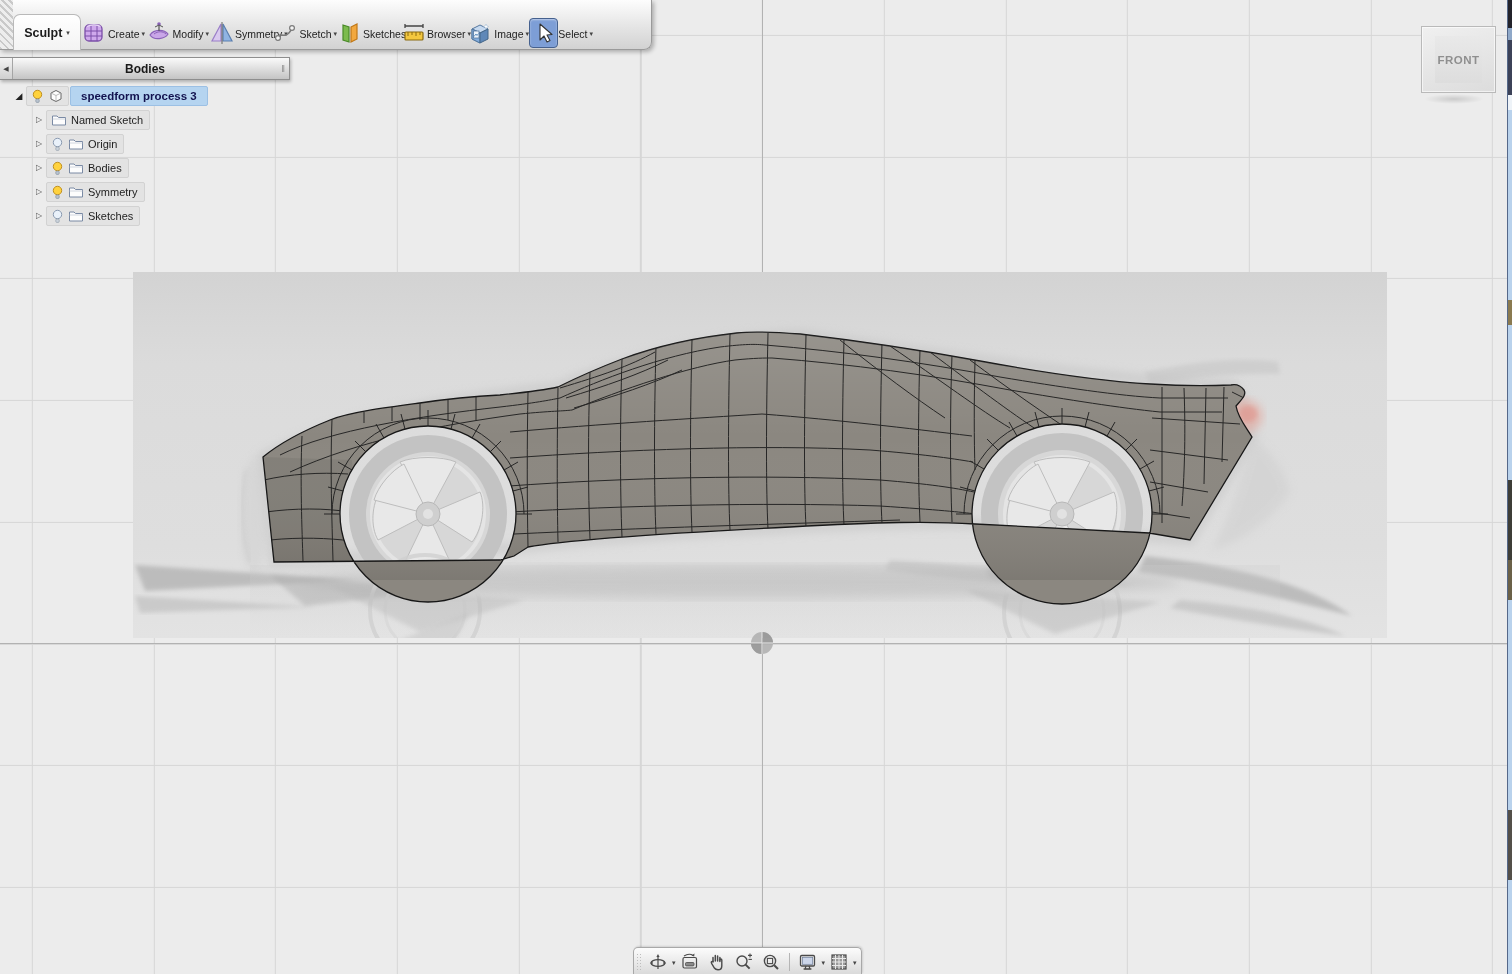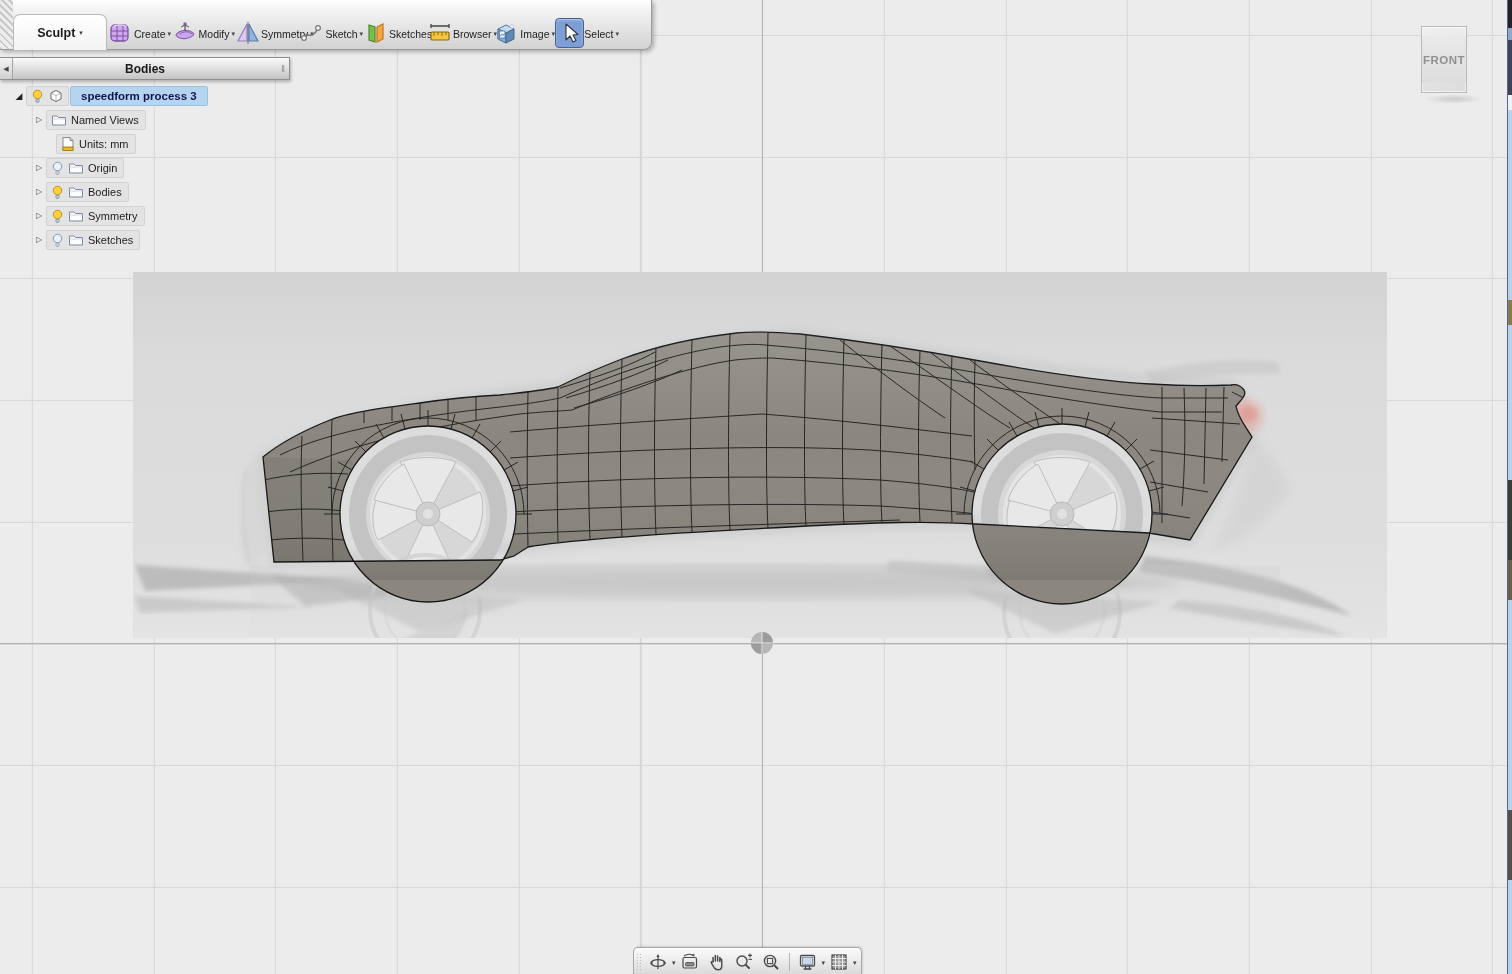--- a/index.html
+++ b/index.html
@@ -17,21 +17,21 @@
   svg.scene { position:absolute; left:0; top:0; }
 
   
   .toolbar { position:absolute; left:0; top:0; width:652px; height:50px;
     background:linear-gradient(#fdfdfd,#e9e9e9 45%,#d2d2d2);
     border-bottom:1px solid #9a9a9a; border-right:1px solid #9a9a9a;
     border-radius:0 0 8px 0; box-shadow:2px 2px 4px rgba(0,0,0,.28);
     display:flex; align-items:stretch; }
   .tb-grip { width:13px; height:100%;
     background:repeating-linear-gradient(45deg,#c9c9c9 0 2px,#ededed 2px 5px); border-radius:0 0 0 0; }
-  .tb-tab { width:94px; margin-top:14px; height:36px; background:linear-gradient(#ffffff,#f3f3f3);
+  .tb-tab { width:68px; margin-top:14px; height:36px; background:linear-gradient(#ffffff,#f3f3f3);
     border:1px solid #b9b9b9; border-bottom:none; border-radius:7px 7px 0 0;
     display:flex; align-items:center; justify-content:center; gap:4px; cursor:default; }
   .tb-tab .lbl { font-size:12.5px; font-weight:bold; color:#1c1c1c; }
   .tb-btns { display:flex; flex:1; }
   .tb-btn { width:64px; display:flex; align-items:center; padding-top:17px; cursor:default; }
   .tb-ic { width:30px; height:30px; display:flex; align-items:center; justify-content:center; border-radius:4px; }
   .tb-ic.active { background:#7d9ed6; border:1px solid #46618e; box-shadow:inset 0 1px 2px rgba(255,255,255,.5); }
   .tb-lbl { margin-top:1px; font-size:10.5px; color:#222; display:flex; align-items:center; gap:2px; white-space:nowrap; }
   .dd { font-size:7px; color:#444; line-height:1; }
 
@@ -50,23 +50,23 @@
   .disc.exp { font-size:9px; color:#222; }
   .pill { background:#e3e3e3; border:1px solid #d2d2d2; border-radius:2px;
     display:flex; align-items:center; gap:4px; padding:2px 6px 2px 4px; height:20px; }
   .pill.icons-only { padding-right:4px; }
   .sel-label { background:#b5d4f0; border:1px solid #9cc0e4; border-radius:2px; height:20px;
     display:flex; align-items:center; padding:0 10px; font-size:11.5px; font-weight:bold; color:#13134f;
     margin-left:1px;text-align:right; }
   .tlabel { font-size:11px; color:#1e1e1e; white-space:nowrap; }
 
   
-  .viewcube { position:absolute; left:1421px; top:26px; width:46px; height:67px;
+  .viewcube { position:absolute; left:1421px; top:26px; width:75px; height:67px;
     background:linear-gradient(160deg,#f0f0f0,#dcdcdc); border:1px solid #b9b9b9;
-    box-shadow:inset 0 0 0 1px rgba(255,255,255,.6); display:flex; align-items:center; justify-content:flex-start; }
+    box-shadow:inset 0 0 0 1px rgba(255,255,255,.6); display:flex; align-items:center; justify-content:center; }
   .viewcube .face { width:47px; height:47px; background:linear-gradient(#e9e9e9,#dddddd);
     display:flex; align-items:center; justify-content:center;
     font-size:11.5px; font-weight:bold; letter-spacing:.5px; color:#8f8f8f; }
   .vc-shadow { position:absolute; left:1424px; top:94px; width:60px; height:10px;
     background:radial-gradient(ellipse at center, rgba(0,0,0,.14), transparent 70%); }
 
   
   .navbar { position:absolute; left:633px; bottom:0; height:27px; width:229px;
     background:linear-gradient(#fcfcfc,#dadada); border:1px solid #a8a8a8; border-bottom:none;
     border-radius:5px 5px 0 0; display:flex; align-items:center; padding:2px 4px 0 2px; gap:1px;
@@ -429,35 +429,24 @@
     <span class="sel-label">speedform process 3</span>
   </div>
 
   <div class="trow" style="padding-left:32px">
     <span class="disc">▷</span>
     <span class="pill">
       <svg width="16" height="14" viewBox="0 0 16 14">
         <path d="M1.5,3 L6,3 L7.5,4.5 L14.5,4.5 L14.5,12 L1.5,12 Z" fill="#fdfdfd" stroke="#7a8aa4" stroke-width="1"></path>
         <path d="M1.5,6 H14.5" stroke="#c6cdd8" stroke-width="0.8"></path>
       </svg>
-      <span class="tlabel">Named Views</span>
-    </span>
-  </div>
-
-  <div class="trow" style="padding-left:56px">
-    <span class="pill">
-      <svg width="14" height="16" viewBox="0 0 14 16">
-        <path d="M2,1.5 L9,1.5 L12,4.5 L12,14.5 L2,14.5 Z" fill="#fdfdfd" stroke="#8a8a8a" stroke-width="1"></path>
-        <path d="M9,1.5 L9,4.5 L12,4.5" fill="none" stroke="#8a8a8a" stroke-width="1"></path>
-        <rect x="2" y="11" width="10" height="3.5" fill="#f0c030" stroke="#a07810" stroke-width="0.8"></rect>
-        <path d="M4,11 v1.6 M6,11 v1.2 M8,11 v1.6 M10,11 v1.2" stroke="#a07810" stroke-width="0.7"></path>
-      </svg>
-      <span class="tlabel">Units: mm</span>
-    </span>
-  </div>
+      <span class="tlabel">Named Sketch</span>
+    </span>
+  </div>
+
 
   <div class="trow" style="padding-left:32px">
     <span class="disc">▷</span>
     <span class="pill">
       <svg width="13" height="15" viewBox="0 0 13 15">
         <circle cx="6.5" cy="5.5" r="4.2" fill="#e9f1fa" stroke="#8a9ab0" stroke-width="1"></circle>
         <rect x="4.8" y="10" width="3.4" height="3.4" rx="1" fill="#ccd4dd" stroke="#98a2ae" stroke-width="0.7"></rect>
       </svg>
       <svg width="16" height="14" viewBox="0 0 16 14">
         <path d="M1.5,3 L6,3 L7.5,4.5 L14.5,4.5 L14.5,12 L1.5,12 Z" fill="#fdfdfd" stroke="#7a8aa4" stroke-width="1"></path>

